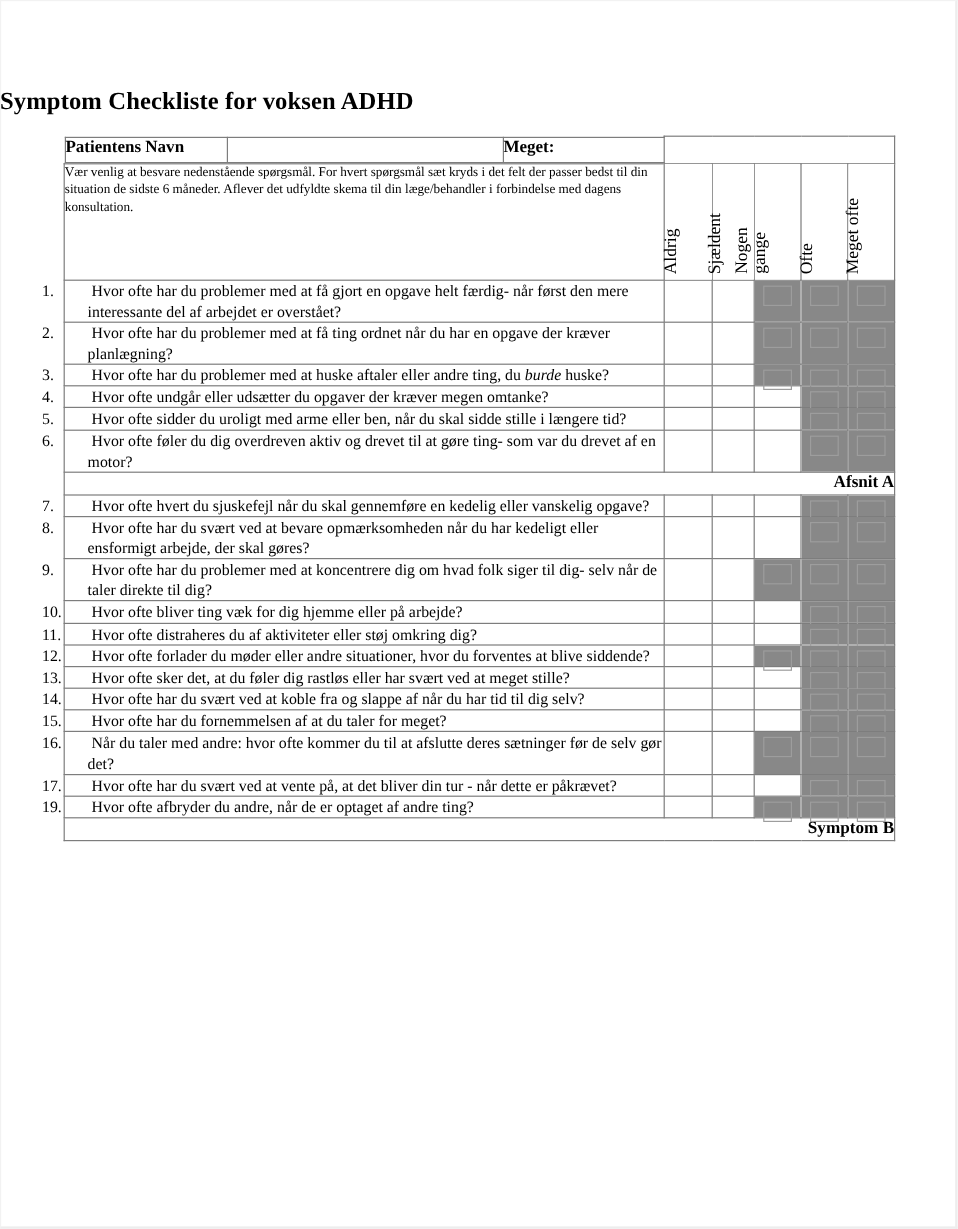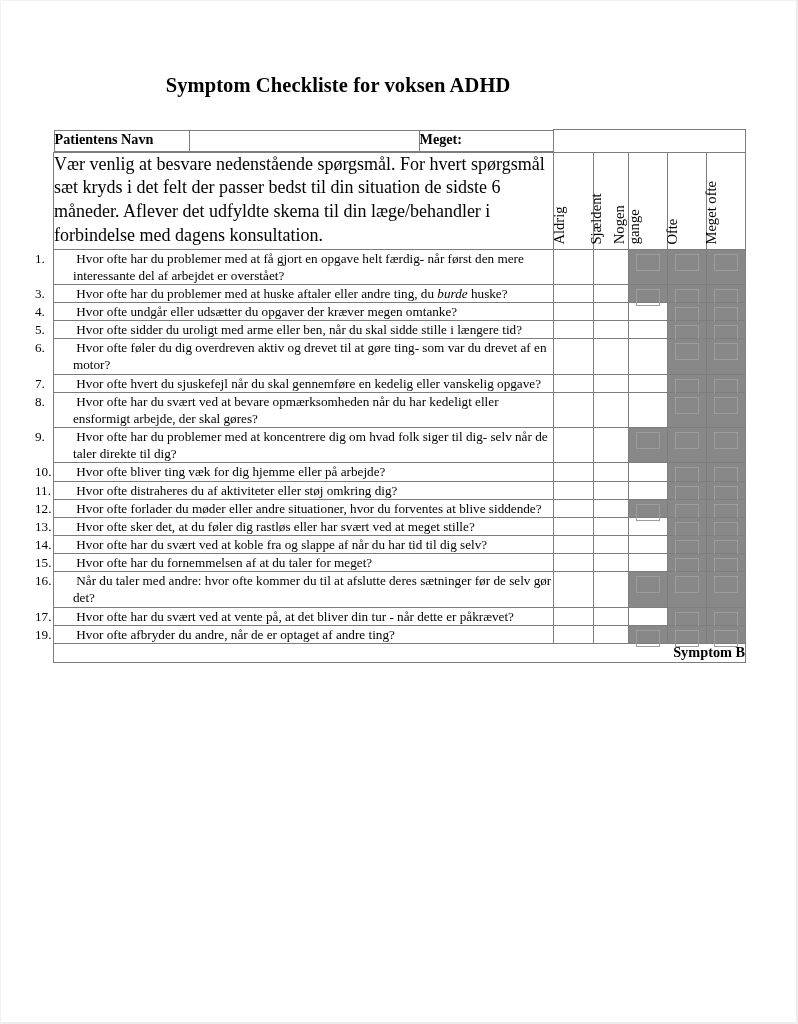--- a/index.html
+++ b/index.html
@@ -35,30 +35,29 @@
     border-right: 2px solid #ededed;
     border-bottom: 2px solid #ededed;
     pointer-events: none;
   }
 
   #doc-title {
     position: absolute;
     left: 0;
     top: 74px;
     width: 676px;
-    text-align: center;
     font-size: 20.5px;
     font-weight: bold;
     letter-spacing: 0.1px;
   }
 
   table.form {
     position: absolute;
     left: 53px;
-    top: 129px;
+    top: 113px;
     width: 692px;
     border-collapse: collapse;
     table-layout: fixed;
     font-size: 13.2px;
     line-height: 1.24;
   }
   table.form td {
     border: 1px solid #7d7d7d;
     padding: 0;
     vertical-align: top;
@@ -77,21 +76,21 @@
   td.lbl-dato {
     font-weight: bold;
     font-size: 14.2px;
     padding: 3px 0 3px 6px;
     vertical-align: middle;
   }
   td.hdr-blank { }
 
   td.instructions {
     padding: 5px 6px 4px 7px;
-    font-size: 18px;
+    font-size: 11px;
     line-height: 1.33;
   }
 
   
   td.rot {
     position: relative;
     padding: 0;
   }
   td.rot .rotwrap {
     position: absolute;
@@ -233,20 +232,30 @@
             <span class="qtext"><span class="qnum">1.</span><span class="qbody"> Hvor ofte har du problemer med at få gjort en opgave helt færdig- når først den mere interessante del af arbejdet er overstået?</span></span>
           </td>
           <td class="ans"></td>
           <td class="ans"></td>
           <td class="ans shaded" style="background: rgb(136, 136, 136);"></td>
           <td class="ans shaded" style="background: rgb(136, 136, 136);"></td>
           <td class="ans shaded" style="background: rgb(136, 136, 136);"></td>
         </tr>
         <tr>
           <td class="q">
+            <span class="qtext"><span class="qnum">2.</span><span class="qbody"> Hvor ofte har du problemer med at få ting ordnet når du har en opgave der kræver planlægning?</span></span>
+          </td>
+          <td class="ans"></td>
+          <td class="ans"></td>
+          <td class="ans shaded" style="background: rgb(136, 136, 136);"></td>
+          <td class="ans shaded" style="background: rgb(136, 136, 136);"></td>
+          <td class="ans shaded" style="background: rgb(136, 136, 136);"></td>
+        </tr>
+        <tr>
+          <td class="q">
             <span class="qtext"><span class="qnum">3.</span><span class="qbody"> Hvor ofte har du problemer med at huske aftaler eller andre ting, du <i>burde</i> huske?</span></span>
           </td>
           <td class="ans"></td>
           <td class="ans"></td>
           <td class="ans shaded" style="background: rgb(136, 136, 136);"></td>
           <td class="ans shaded" style="background: rgb(136, 136, 136);"></td>
           <td class="ans shaded" style="background: rgb(136, 136, 136);"></td>
         </tr>
         <tr>
           <td class="q">
@@ -270,20 +279,23 @@
         </tr>
         <tr>
           <td class="q">
             <span class="qtext"><span class="qnum">6.</span><span class="qbody"> Hvor ofte føler du dig overdreven aktiv og drevet til at gøre ting- som var du drevet af en motor?</span></span>
           </td>
           <td class="ans"></td>
           <td class="ans"></td>
           <td class="ans"></td>
           <td class="ans shaded" style="background: rgb(136, 136, 136);"></td>
           <td class="ans shaded" style="background: rgb(136, 136, 136);"></td>
+        </tr>
+        <tr>
+          <td class="section" colspan="6">Afsnit A</td>
         </tr>
         <tr>
           <td class="q">
             <span class="qtext"><span class="qnum">7.</span><span class="qbody"> Hvor ofte hvert du sjuskefejl når du skal gennemføre en kedelig eller vanskelig opgave?</span></span>
           </td>
           <td class="ans"></td>
           <td class="ans"></td>
           <td class="ans"></td>
           <td class="ans shaded" style="background: rgb(136, 136, 136);"></td>
           <td class="ans shaded" style="background: rgb(136, 136, 136);"></td>

